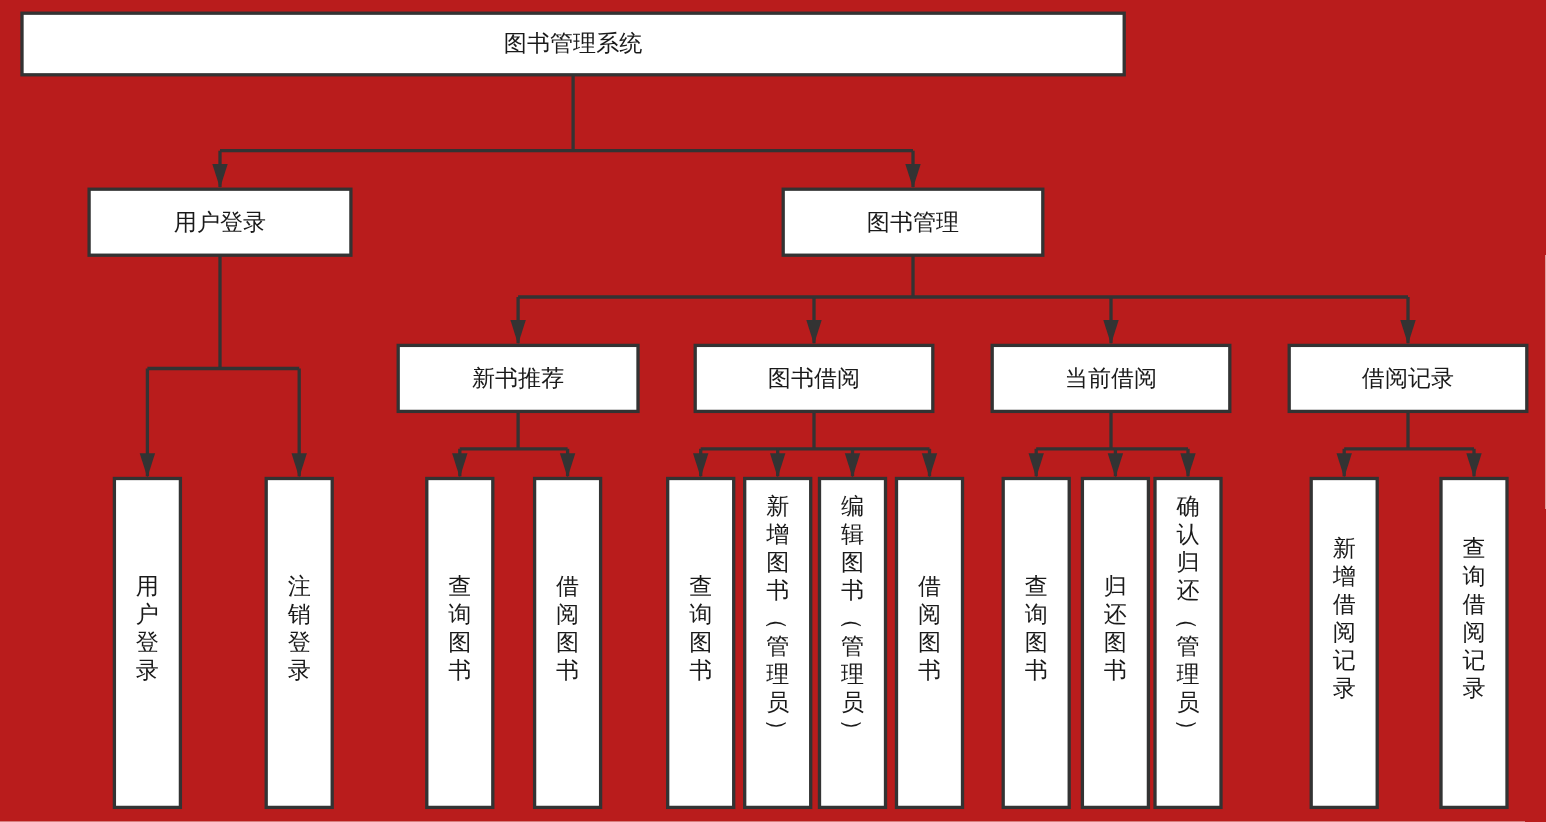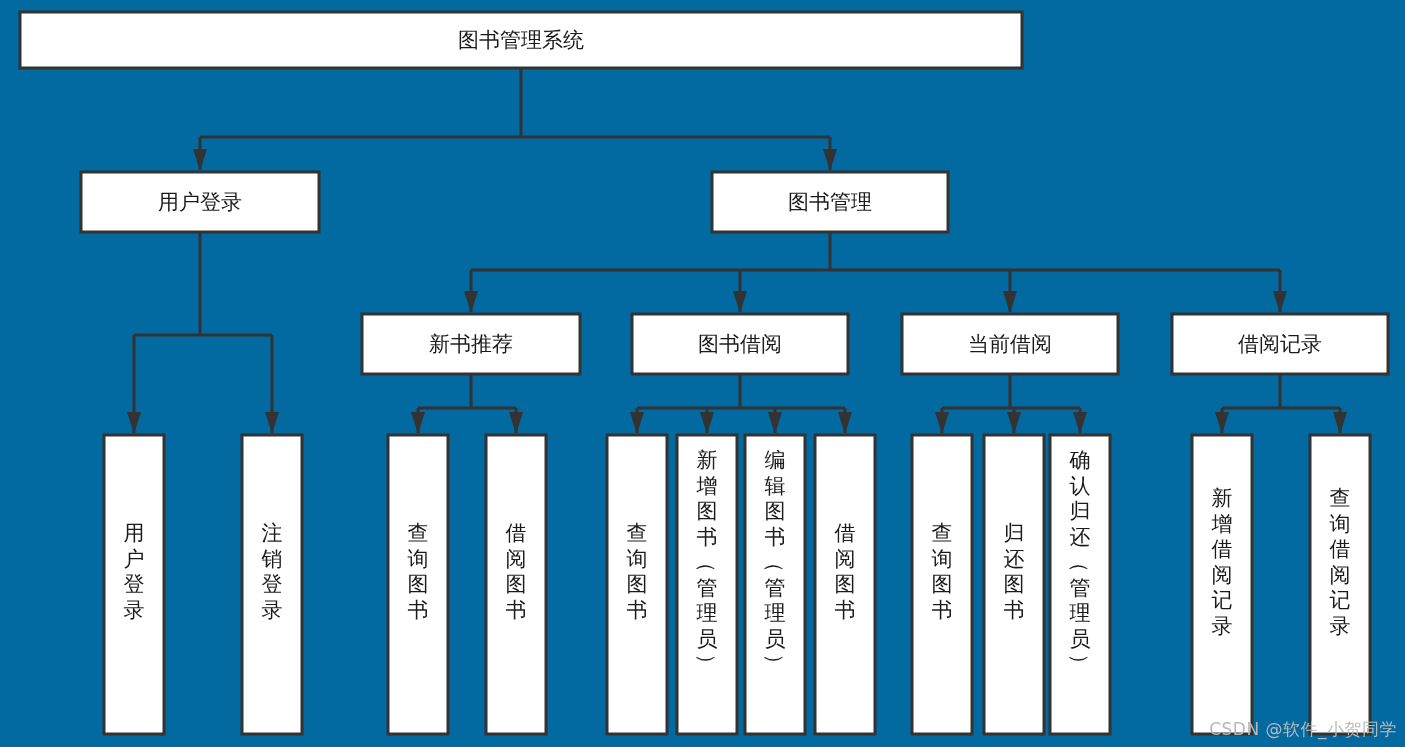--- a/index.html
+++ b/index.html
@@ -11,21 +11,21 @@
   body {
     width: 1405px;
     height: 747px;
     font-family: "DejaVu Sans", "Liberation Sans", sans-serif;
     overflow: hidden;
   }
   #diagram-root {
     position: relative;
     width: 1405px;
     height: 747px;
-    background: #0369a1;
+    background: #b91c1c;
   }
   svg#chart-svg {
     position: absolute;
     top: 0;
     left: 0;
     width: 1405px;
     height: 747px;
     display: block;
   }
   .node-box {
@@ -260,14 +260,13 @@
           <rect x="1310" y="435" width="60" height="299" class="node-box"></rect>
           <text x="1340" y="505" class="node-label-v">查</text>
           <text x="1340" y="530.5" class="node-label-v">询</text>
           <text x="1340" y="556" class="node-label-v">借</text>
           <text x="1340" y="581.5" class="node-label-v">阅</text>
           <text x="1340" y="607" class="node-label-v">记</text>
           <text x="1340" y="632.5" class="node-label-v">录</text>
         </g>
       </g>
   </svg>
-  <div class="watermark-text">CSDN @软件_小贺同学</div>
 </div>
 
 </body></html>

